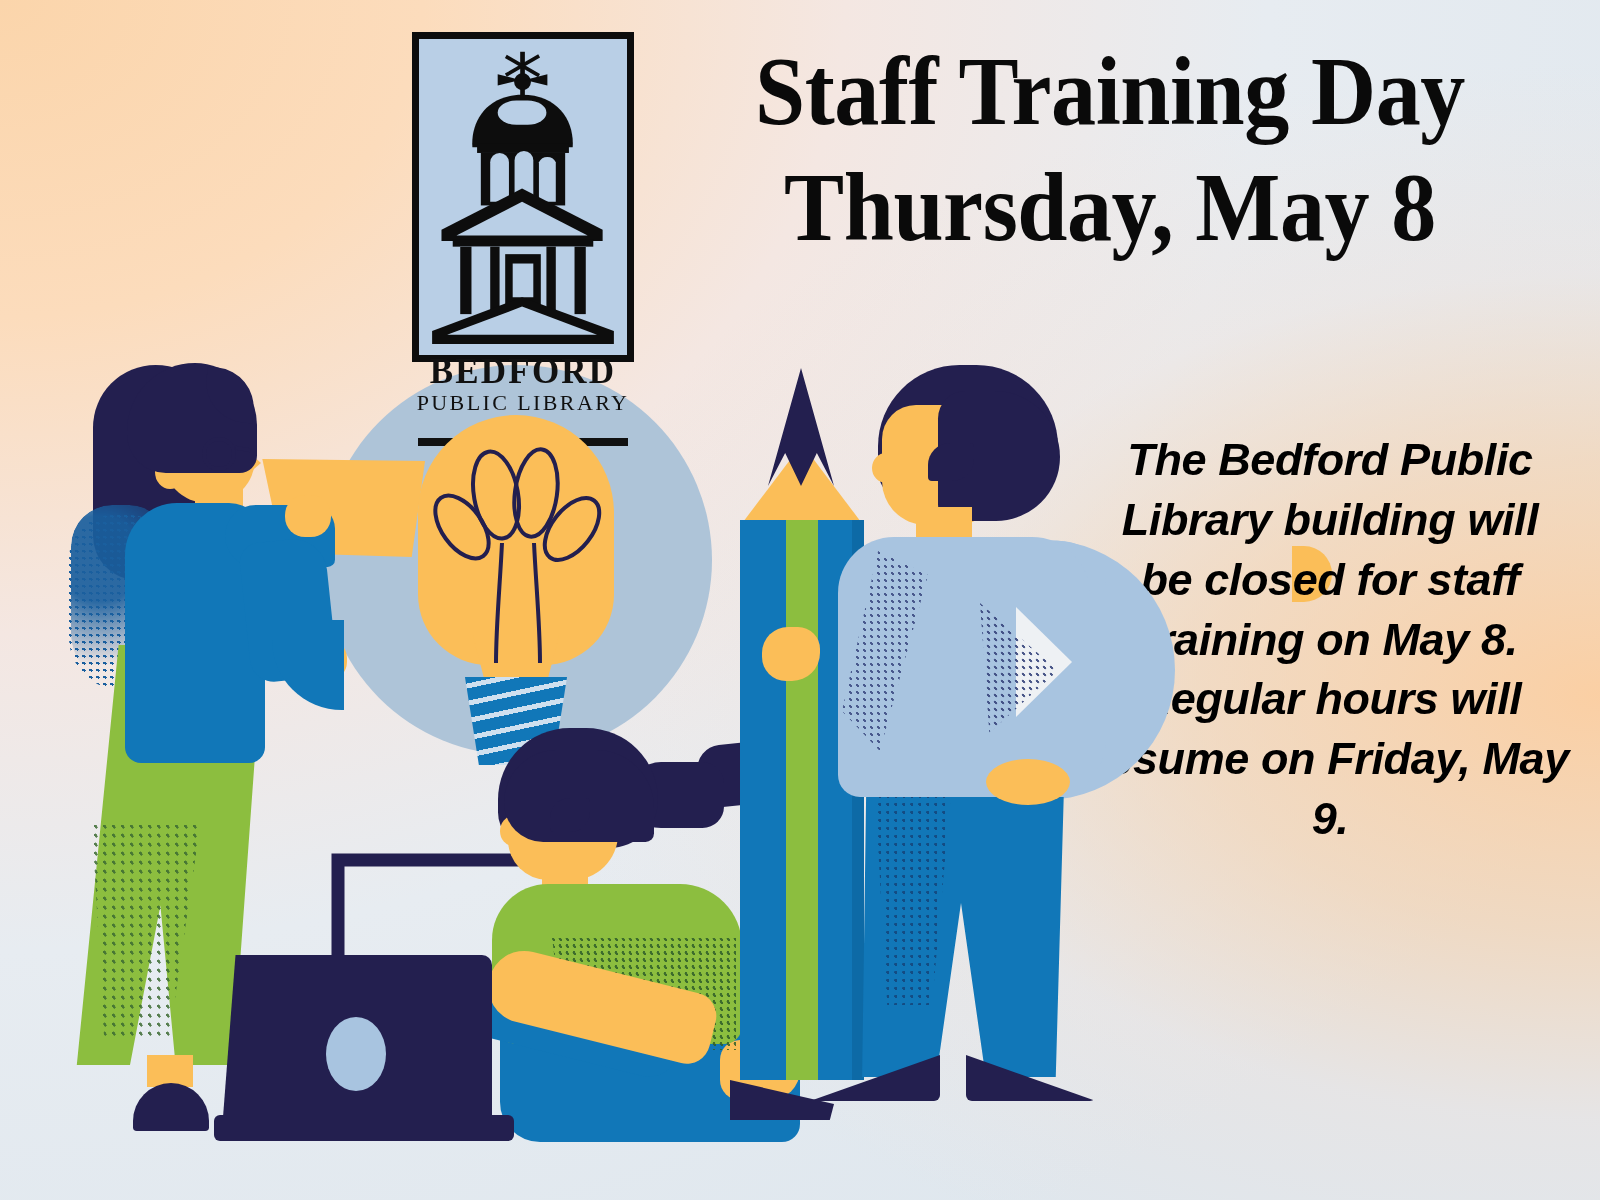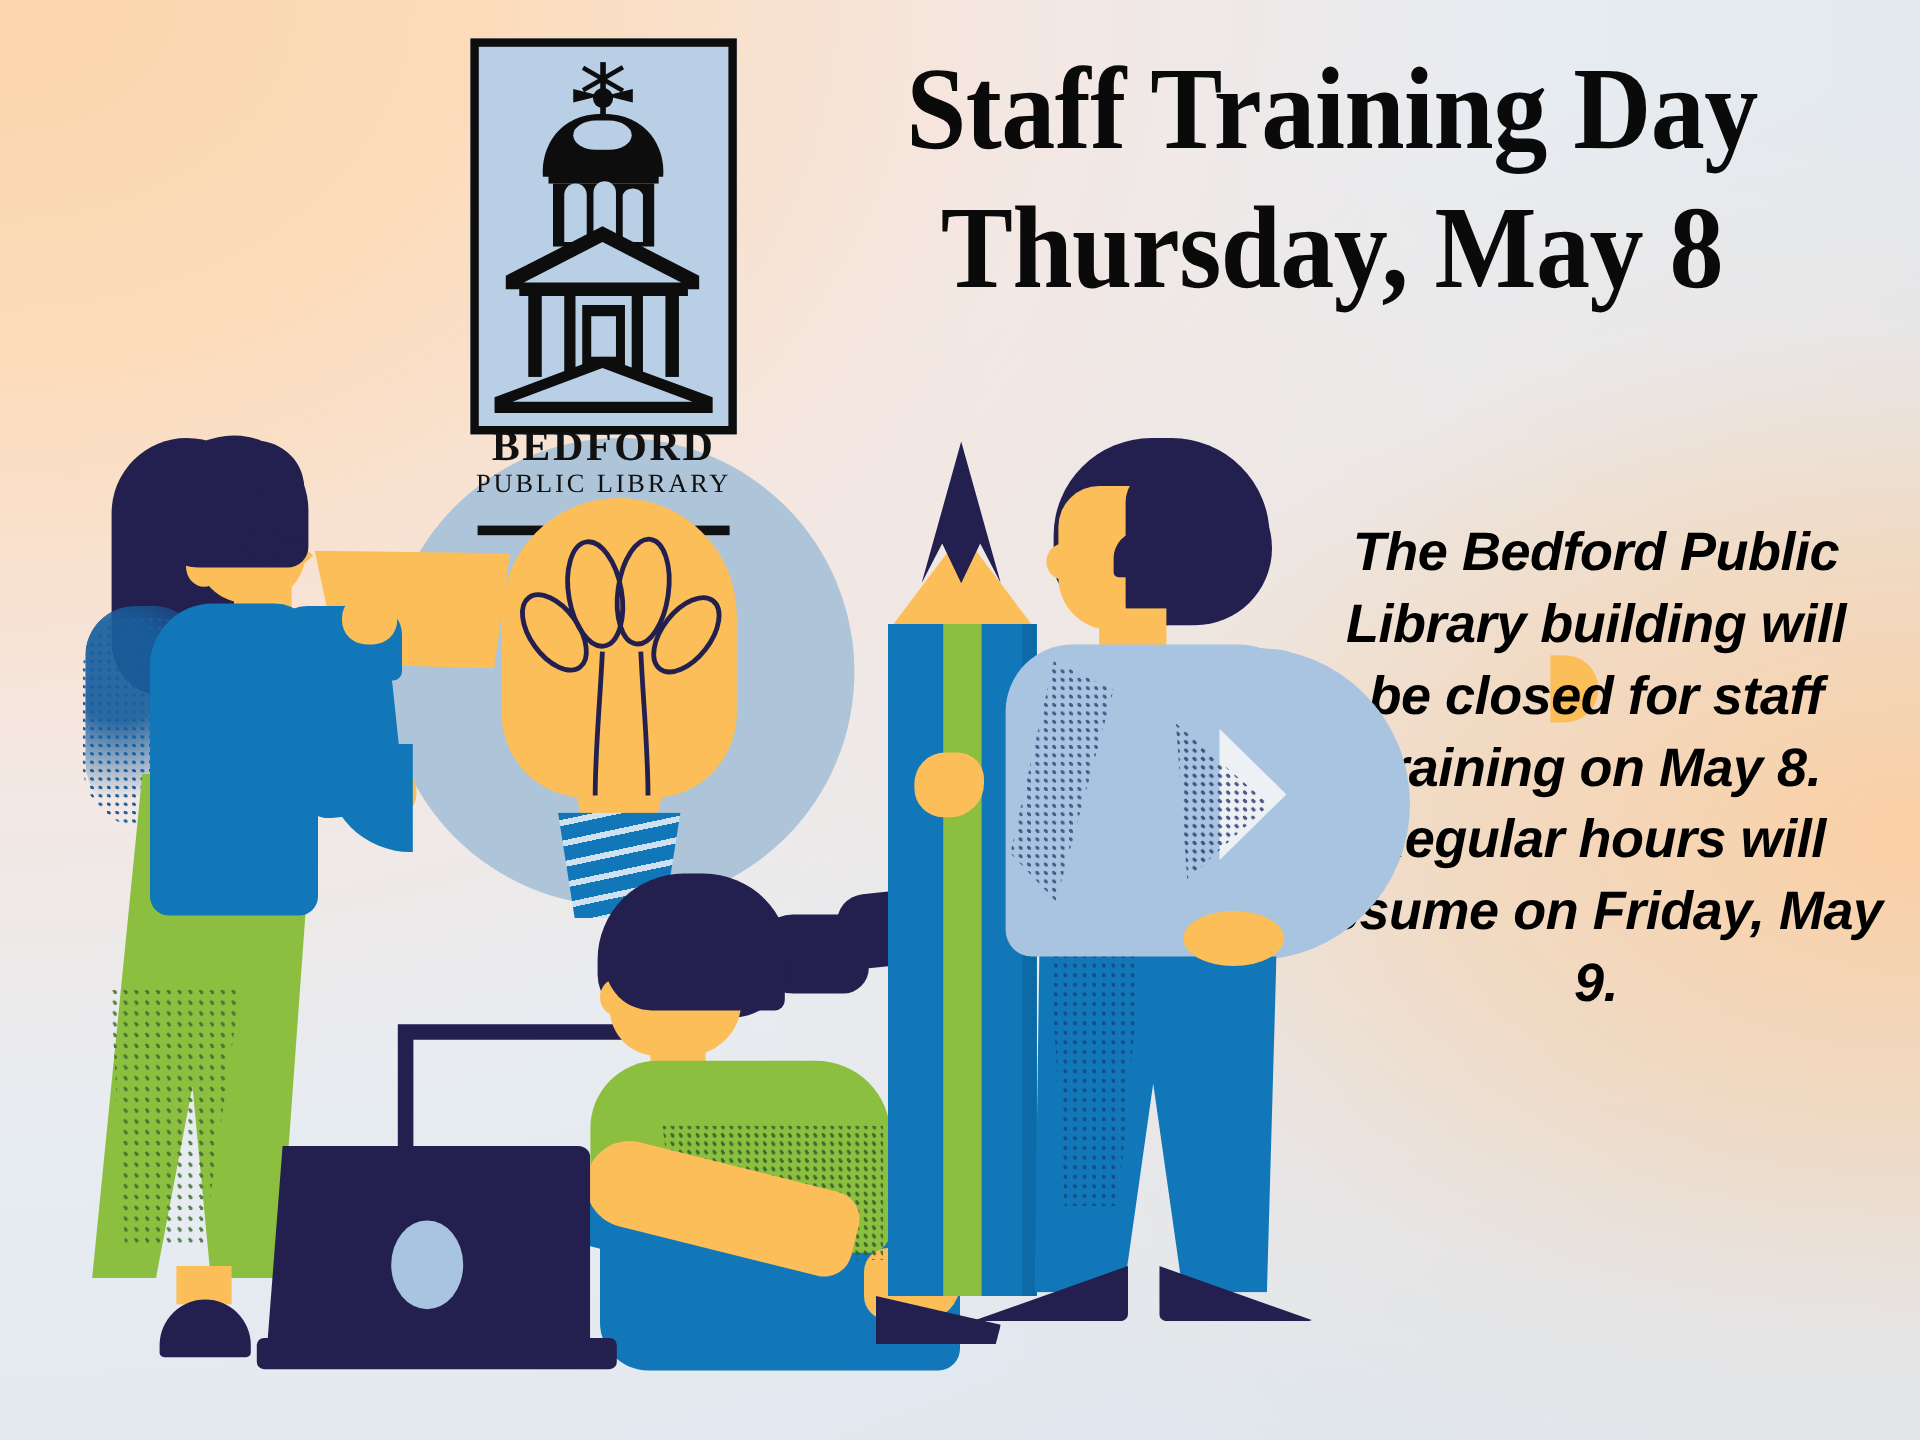--- a/index.html
+++ b/index.html
@@ -20,21 +20,21 @@
     position:absolute;left:322px;top:365px;width:390px;height:390px;
     border-radius:50%;background:#aec4d8;
   }
   .bg-blob-right{
     position:absolute;left:1005px;top:540px;width:170px;height:260px;
     background:#a8c4e0;border-radius:0 140px 140px 0;
   }
 
   
   .logo{
-    position:absolute;left:392px;top:32px;width:197px;height:390px;
+    position:absolute;left:412px;top:32px;width:197px;height:390px;
   }
   .logo-frame{
     position:absolute;left:0;top:0;width:222px;height:330px;
     background:#b9cfe6;border:7px solid #0d0d0d;
   }
   .logo-building{position:absolute;left:0;top:0;width:100%;height:100%;}
   .logo-wordmark{
     position:absolute;left:0;top:322px;width:222px;
     text-align:center;color:#111;
     font-family:"Liberation Serif", serif;

